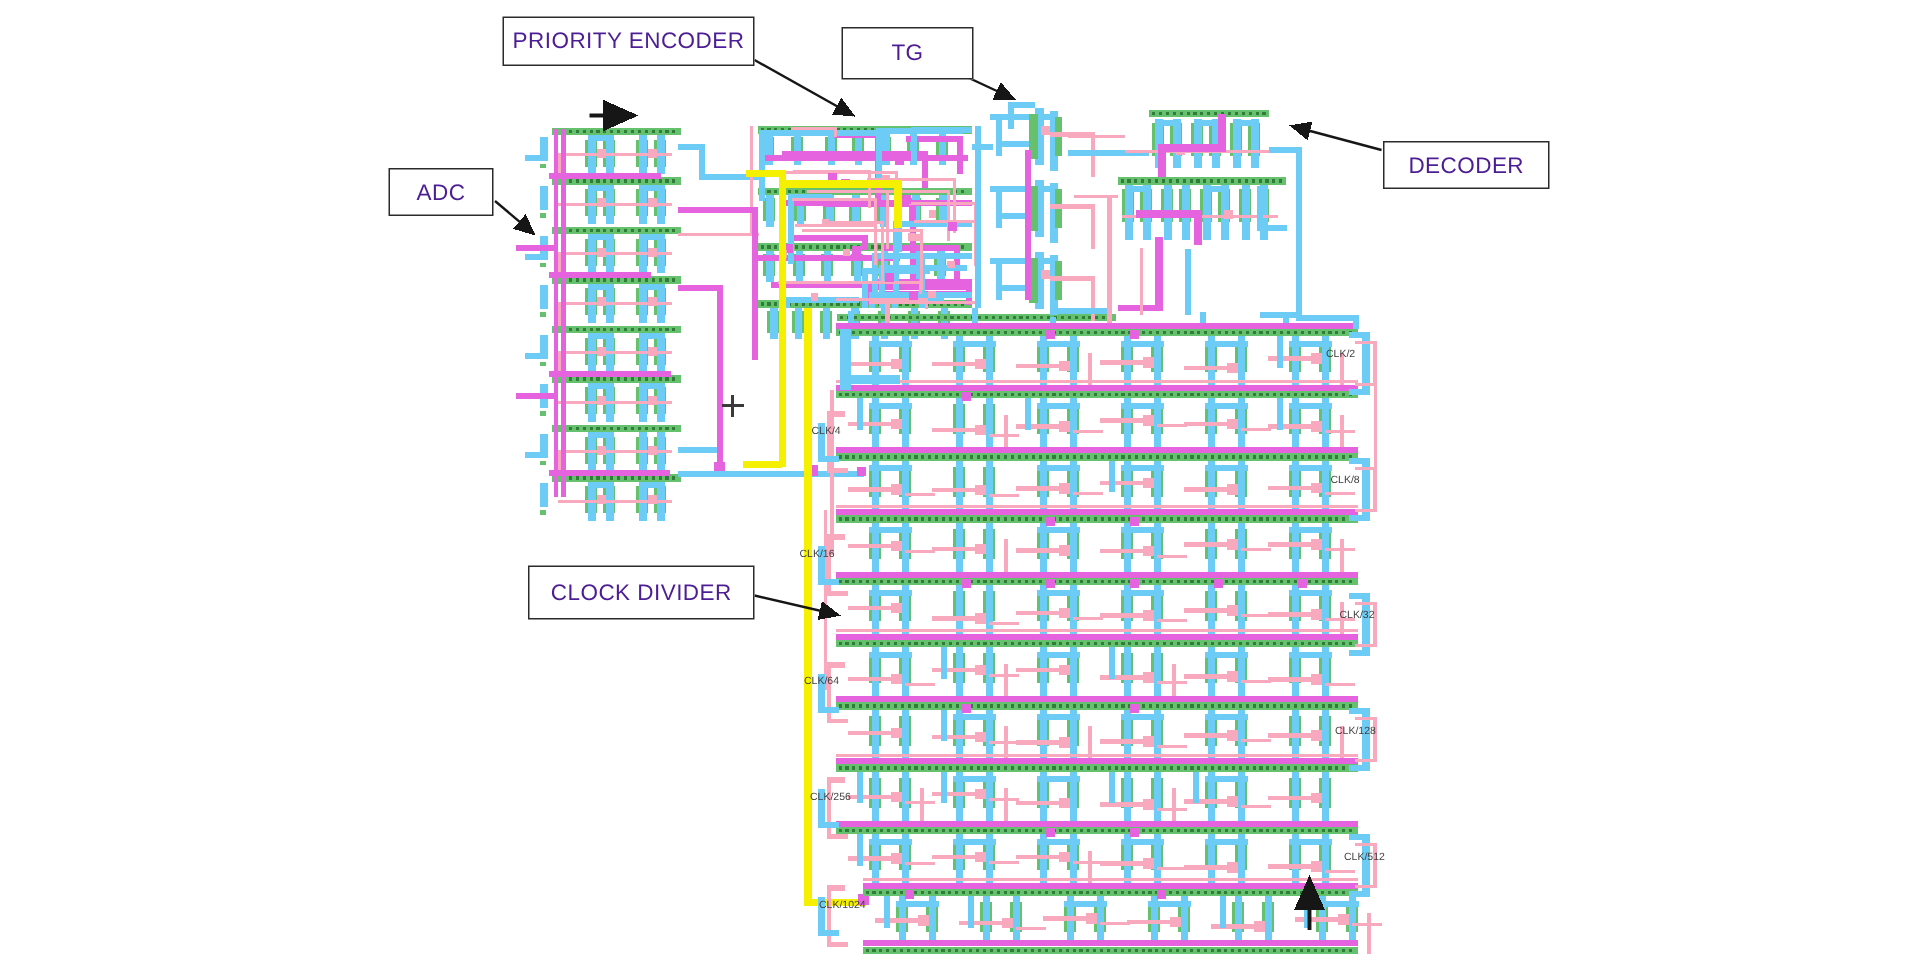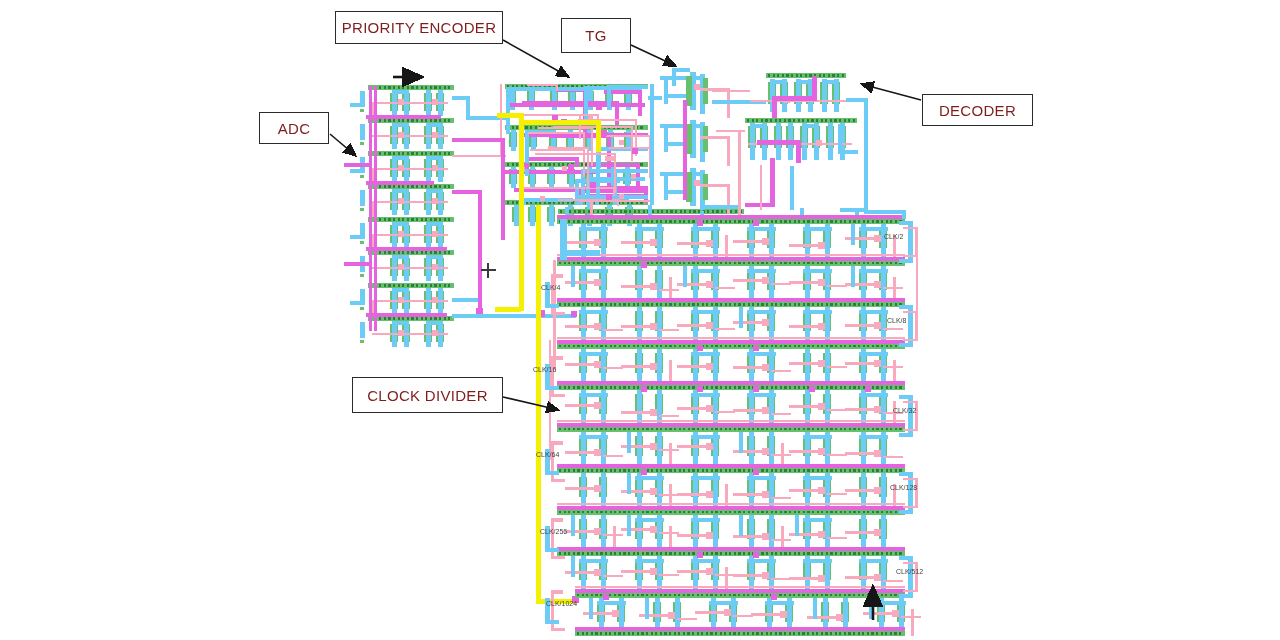--- a/index.html
+++ b/index.html
@@ -1,21 +1,21 @@
 <!DOCTYPE html>
 <html><head>
 <meta charset="utf-8">
 <style>
   html,body{margin:0;padding:0;background:#ffffff;}
   .stage{position:relative;width:1280px;height:640px;background:#ffffff;overflow:hidden;
          font-family:"Liberation Sans",sans-serif;}
   svg.circuit{position:absolute;left:0;top:0;width:1280px;height:640px;shape-rendering:crispEdges;}
   .callout{position:absolute;box-sizing:border-box;border:1.7px solid #2b2b2b;background:#ffffff;
            display:flex;align-items:center;justify-content:center;
-           font-size:15px;color:#7f1d1d;letter-spacing:0.3px;white-space:nowrap;z-index:5;}
+           font-size:15px;color:#4c1d95;letter-spacing:0.3px;white-space:nowrap;z-index:5;}
   .tap{position:absolute;font-size:7px;color:#3f3f3f;white-space:nowrap;z-index:4;
        font-family:"Liberation Sans",sans-serif;}
 </style>
 </head>
 <body>
 
 <div class="stage">
   <svg class="circuit" viewBox="0 0 1280 640">
       <rect x="368" y="85" width="86" height="5" fill="#66C16F"></rect>
       <rect x="370" y="86.4" width="2.1" height="2.3" fill="#2F7D38"></rect>
@@ -2201,21 +2201,21 @@
       <rect x="481" y="269" width="15" height="2.4" fill="#3a3a3a"></rect>
       <rect x="487" y="263" width="2.4" height="15" fill="#3a3a3a"></rect>
     </svg>
 
   <div class="callout" style="left: 259px; top: 112px; width: 70px; height: 32px;">
     <span>ADC</span>
   </div>
   <div class="callout" style="left: 335px; top: 11px; width: 168px; height: 33px;">
     <span>PRIORITY ENCODER</span>
   </div>
-  <div class="callout" style="left: 561px; top: 18px; width: 70px; height: 35px;">
+  <div class="callout" style="left: 561px; top: 18px; width: 88px; height: 35px;">
     <span>TG</span>
   </div>
   <div class="callout" style="left: 922px; top: 94px; width: 111px; height: 32px;">
     <span>DECODER</span>
   </div>
   <div class="callout" style="left: 352px; top: 377px; width: 151px; height: 36px;">
     <span>CLOCK DIVIDER</span>
   </div>
 
   <div id="taps">

